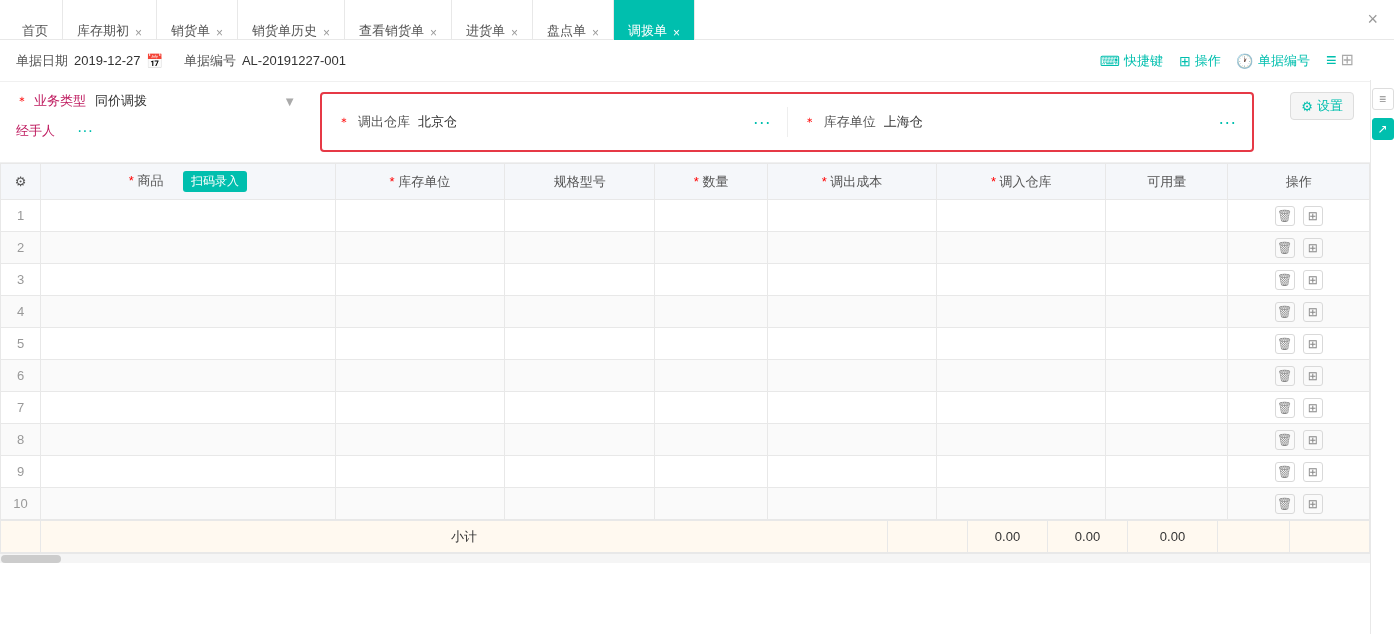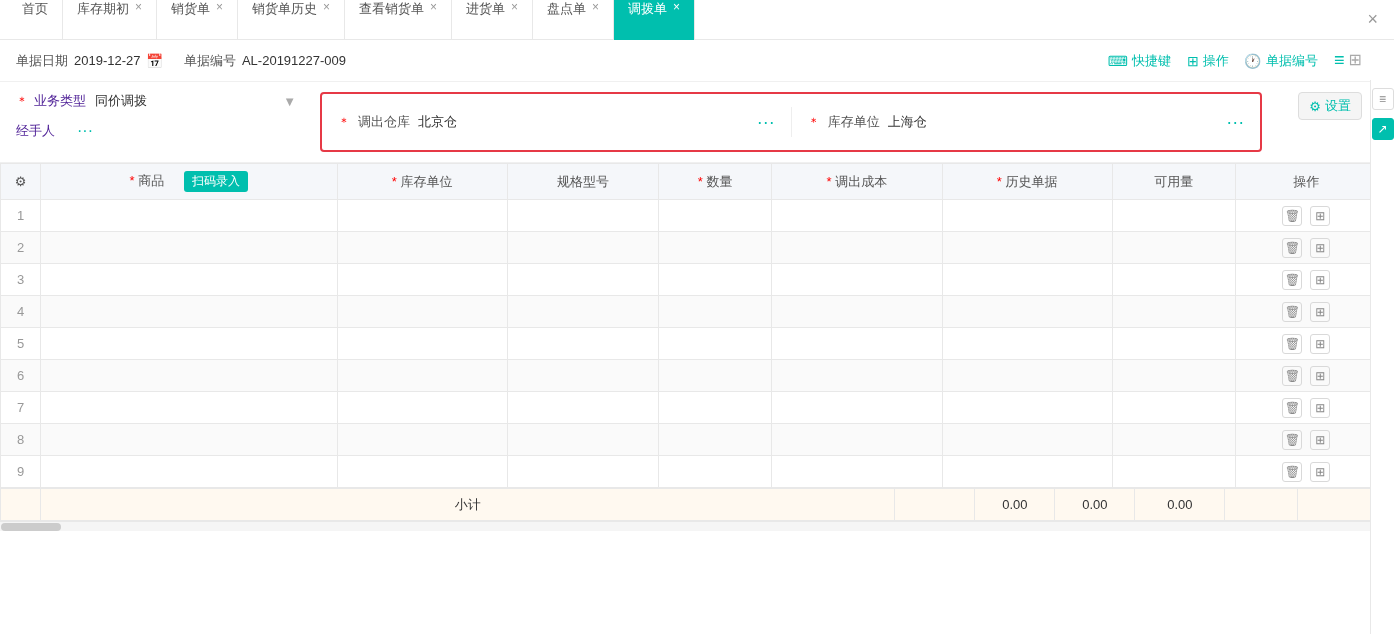--- a/index.html
+++ b/index.html
@@ -9,21 +9,21 @@
     .tab-bar {
       display: flex;
       align-items: center;
       border-bottom: 1px solid #e8e8e8;
       background: #fff;
       height: 40px;
       padding: 0 8px;
     }
     .tab-item {
       display: flex;
-      align-items: flex-start;
+      align-items: flex-end;
       padding: 0 14px;
       height: 40px;
       cursor: pointer;
       font-size: 13px;
       color: #555;
       border-right: 1px solid #e8e8e8;
       white-space: nowrap;
       position: relative;
     }
     .tab-item:first-child { border-left: none; }
@@ -92,21 +92,21 @@
       flex-direction: column;
       gap: 12px;
       min-width: 280px;
     }
     .form-field {
       display: flex;
       align-items: center;
       gap: 6px;
     }
     .form-field .required { color: #f00; font-size: 12px; }
-    .form-field .field-label { color: #4c1d95; min-width: 55px; }
+    .form-field .field-label { color: #be185d; min-width: 55px; }
     .form-field .field-value {
       flex: 1;
       color: #333;
       font-weight: 500;
     }
     .form-field .dropdown-icon { color: #aaa; cursor: pointer; }
     .form-field .more-icon { color: #00bfae; cursor: pointer; font-size: 16px; }
 
     
     .warehouse-box {
@@ -275,21 +275,21 @@
       display: flex;
       flex-direction: column;
       overflow: hidden;
     }
 
     .content-area {
       display: flex;
       flex-direction: column;
       flex: 1;
       overflow: hidden;
-      padding-right: 16px;
+      padding-right: 24px;
     }
   </style>
 </head>
 <body>
 
 <div class="tab-bar">
   <div class="tab-item">
     <span>首页</span>
   </div>
   <div class="tab-item">
@@ -329,21 +329,21 @@
   <div class="content-area">
 
     <div class="header-area">
       <div class="header-field">
         <span class="label">单据日期</span>
         <span class="value">2019-12-27</span>
         <span class="date-icon">📅</span>
       </div>
       <div class="header-field">
         <span class="label">单据编号</span>
-        <span class="value">AL-20191227-009</span>
+        <span class="value">AL-20191227-001</span>
       </div>
       <div class="header-right">
         <div class="action-btn">
           <span class="icon">⌨</span>
           <span>快捷键</span>
         </div>
         <div class="action-btn">
           <span class="icon">⊞</span>
           <span>操作</span>
         </div>
@@ -417,21 +417,21 @@
             <th>
               <span class="required">*</span>
               <span>数量</span>
             </th>
             <th>
               <span class="required">*</span>
               <span>调出成本</span>
             </th>
             <th>
               <span class="required">*</span>
-              <span>历史单据</span>
+              <span>调入仓库</span>
             </th>
             <th>
               <span>可用量</span>
             </th>
             <th>
               <span>操作</span>
             </th>
           </tr>
         </thead>
         <tbody id="table-body">
@@ -559,20 +559,36 @@
       <td></td>
       <td>
         <div class="op-icons">
           <div class="op-icon" title="删除">🗑</div>
           <div class="op-icon" title="复制">⊞</div>
         </div>
       </td>
     </tr>
             <tr>
       <td class="row-num">9</td>
+      <td style="min-width:120px;"></td>
+      <td></td>
+      <td></td>
+      <td></td>
+      <td></td>
+      <td></td>
+      <td></td>
+      <td>
+        <div class="op-icons">
+          <div class="op-icon" title="删除">🗑</div>
+          <div class="op-icon" title="复制">⊞</div>
+        </div>
+      </td>
+    </tr>
+            <tr>
+      <td class="row-num">10</td>
       <td style="min-width:120px;"></td>
       <td></td>
       <td></td>
       <td></td>
       <td></td>
       <td></td>
       <td></td>
       <td>
         <div class="op-icons">
           <div class="op-icon" title="删除">🗑</div>

